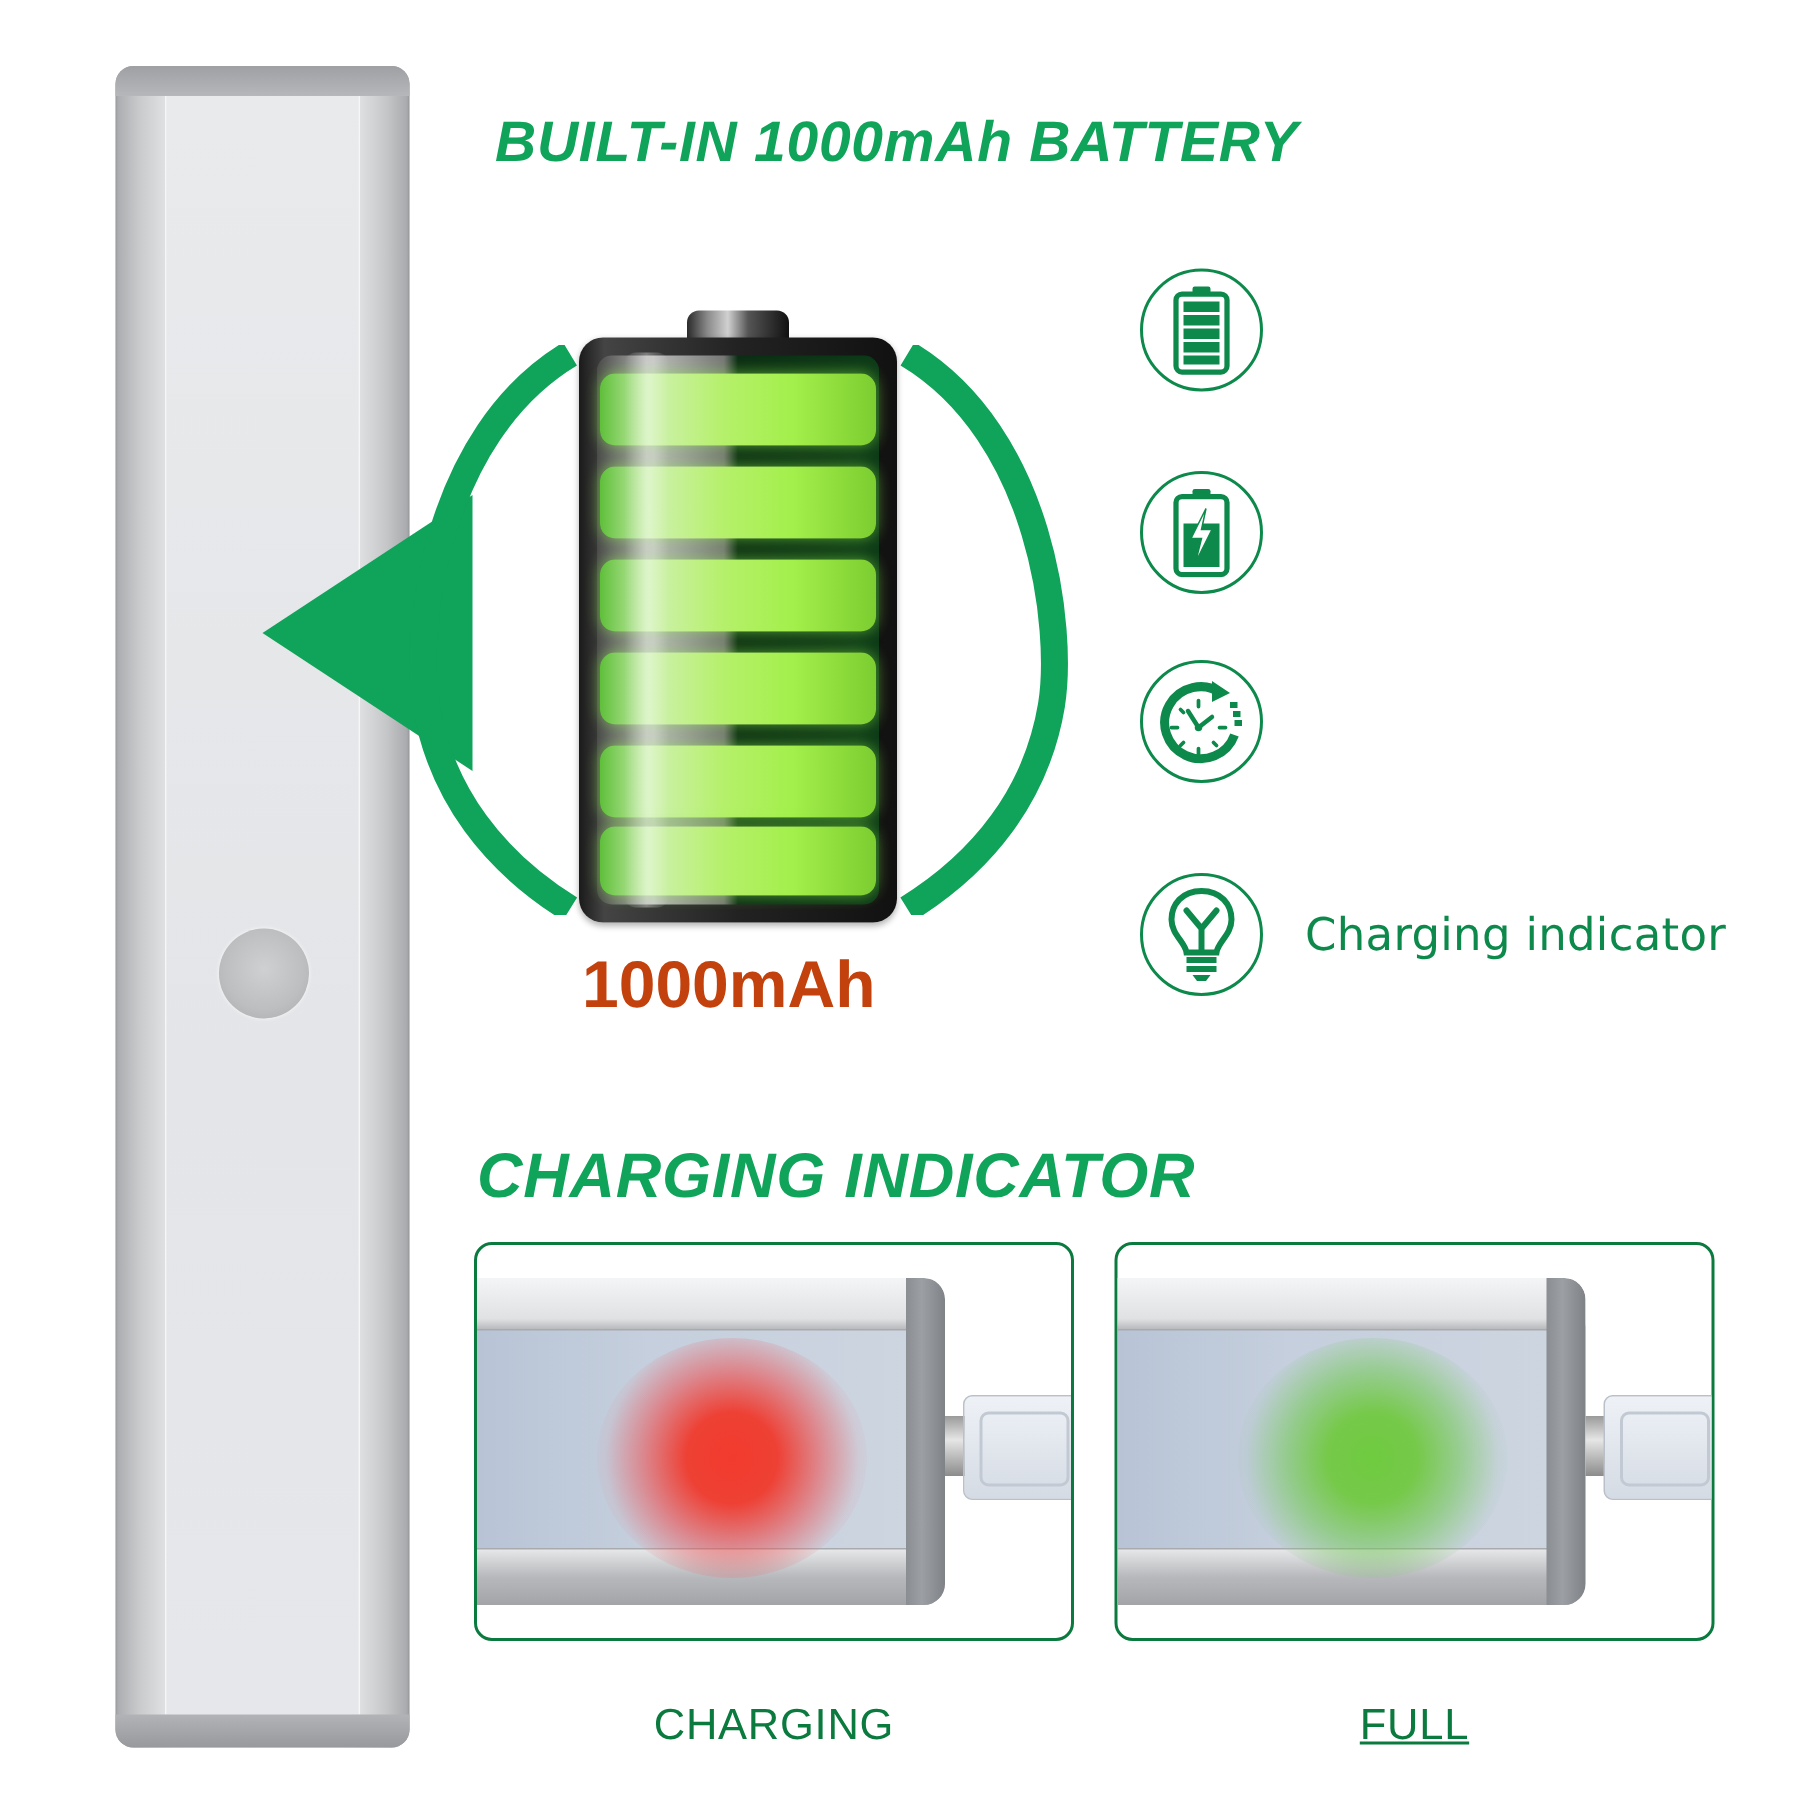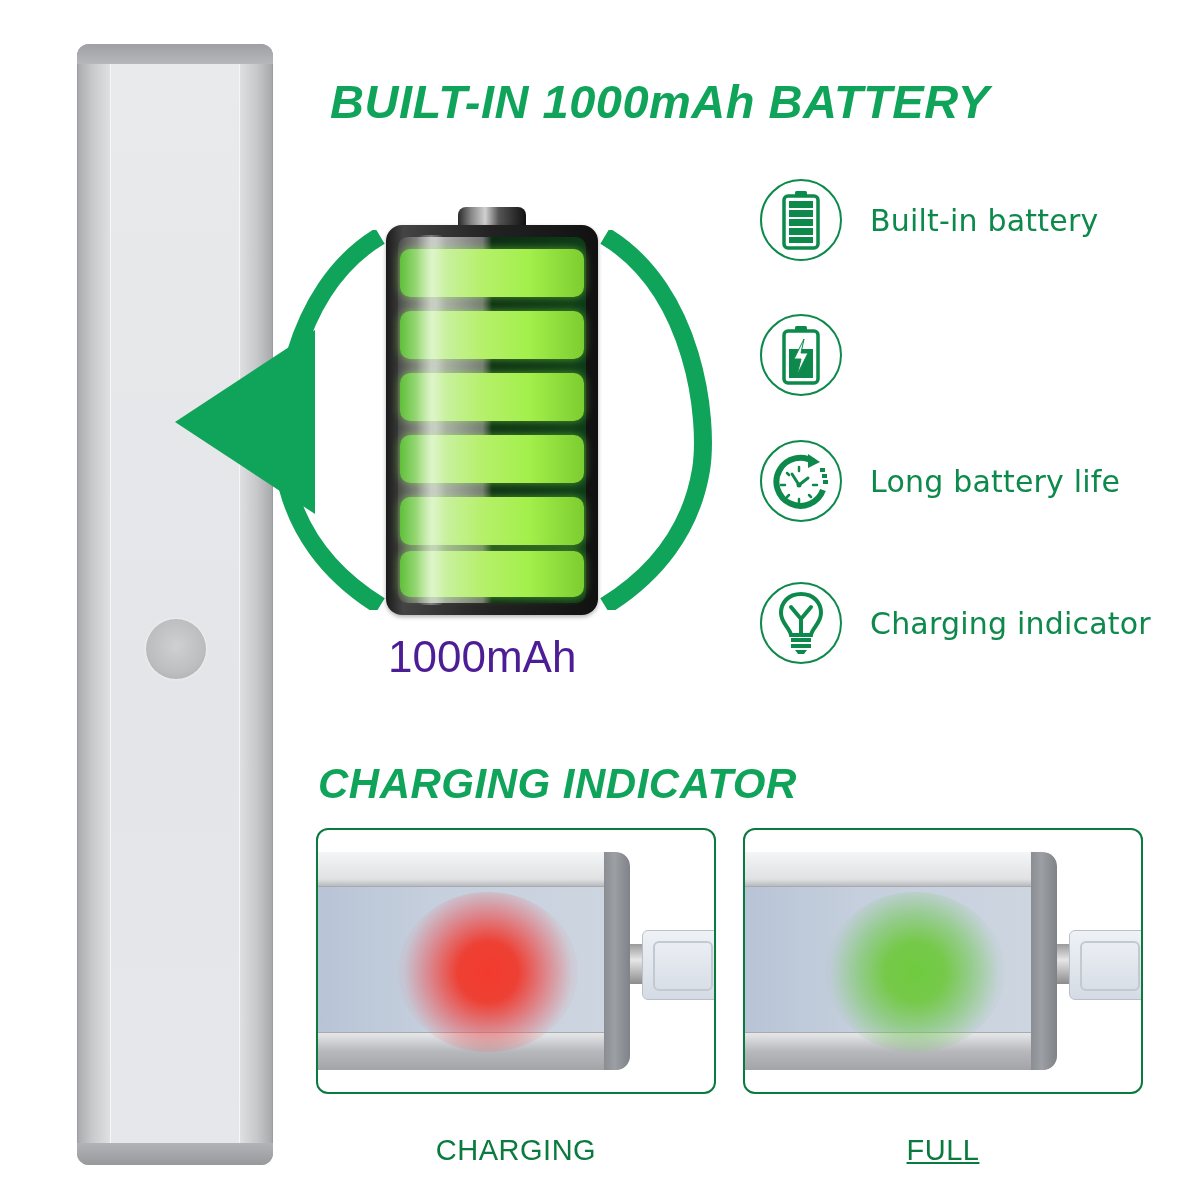--- a/index.html
+++ b/index.html
@@ -69,25 +69,25 @@
       position: absolute; left: 30px; top: 10px; width: 30px; bottom: 10px;
       background: linear-gradient(90deg, rgba(255,255,255,0.0), rgba(255,255,255,0.35), rgba(255,255,255,0));
       border-radius: 8px;
     }
 
     
     .title {
       position: absolute; color: #10a35a; font-weight: bold; font-style: italic;
       font-family: "Liberation Sans", sans-serif; letter-spacing: 0.5px;
     }
-    .title.main { left: 330px; top: 74px; font-size: 47px; }
+    .title.main { left: 330px; top: 74px; font-size: 38px; }
     .title.sub  { left: 318px; top: 760px; font-size: 42px; }
     .capacity-label {
-      position: absolute; left: 388px; top: 632px; font-size: 44px; font-weight: normal;
-      color: #4c1d95; font-family: "Liberation Sans", sans-serif;
+      position: absolute; left: 388px; top: 632px; font-size: 44px; font-weight: bold;
+      color: #c2410c; font-family: "Liberation Sans", sans-serif;
     }
 
     
     .feature { position: absolute; left: 760px; height: 90px; display: flex; align-items: center; }
     .feature .badge {
       width: 82px; height: 82px; border-radius: 50%; border: 2px solid #0d8a4b;
       display: flex; align-items: center; justify-content: center; box-sizing: border-box; flex: none;
     }
     .feature .label {
       margin-left: 28px; font-size: 30px; color: #0d8a4b;
@@ -189,21 +189,20 @@
     <svg width="40" height="60" viewBox="0 0 40 60">
       <rect x="14" y="1" width="12" height="5" rx="1.5" fill="#0d8a4b"></rect>
       <rect x="3" y="6" width="34" height="52" rx="4" fill="none" stroke="#0d8a4b" stroke-width="3.5"></rect>
       <rect x="8" y="11" width="24" height="7" fill="#0d8a4b"></rect>
       <rect x="8" y="20" width="24" height="7" fill="#0d8a4b"></rect>
       <rect x="8" y="29" width="24" height="7" fill="#0d8a4b"></rect>
       <rect x="8" y="38" width="24" height="7" fill="#0d8a4b"></rect>
       <rect x="8" y="47" width="24" height="6" fill="#0d8a4b"></rect>
     </svg>
   </div>
-  <div class="label">Built-in battery</div>
 </div>
 
 <div class="feature" style="top:310px">
   <div class="badge">
     <svg width="40" height="60" viewBox="0 0 40 60">
       <rect x="14" y="1" width="12" height="5" rx="1.5" fill="#0d8a4b"></rect>
       <rect x="3" y="6" width="34" height="52" rx="4" fill="none" stroke="#0d8a4b" stroke-width="3.5"></rect>
       <rect x="8" y="24" width="24" height="29" fill="#0d8a4b"></rect>
       <path d="M23 14 L13 34 L20 34 L16 50 L27 28 L20 28 Z" fill="#ffffff" stroke="#0d8a4b" stroke-width="1"></path>
     </svg>
@@ -216,21 +215,20 @@
       <path d="M44 12 A24 24 0 1 0 53 40" fill="none" stroke="#0d8a4b" stroke-width="6"></path>
       <path d="M38 4 L50 12 L38 18 Z" fill="#0d8a4b"></path>
       <circle cx="29" cy="35" r="2.5" fill="#0d8a4b"></circle>
       <path d="M29 35 L22 24 M29 35 L38 28" stroke="#0d8a4b" stroke-width="3" stroke-linecap="round"></path>
       <path d="M29 17 V21 M29 49 V53 M11 35 H15 M43 35 H47 M17 23 L19 25 M17 47 L19 45 M41 47 L39 45" stroke="#0d8a4b" stroke-width="2.5" stroke-linecap="round"></path>
       <rect x="50" y="18" width="5" height="4" fill="#0d8a4b"></rect>
       <rect x="52" y="24" width="5" height="4" fill="#0d8a4b"></rect>
       <rect x="53" y="30" width="5" height="4" fill="#0d8a4b"></rect>
     </svg>
   </div>
-  <div class="label">Long battery life</div>
 </div>
 
 <div class="feature" style="top:578px">
   <div class="badge">
     <svg width="48" height="64" viewBox="0 0 48 64">
       <path d="M24 3 C 11 3, 4 12, 4 22 C 4 32, 13 37, 14 44 L34 44 C 35 37, 44 32, 44 22 C 44 12, 37 3, 24 3 Z" fill="none" stroke="#0d8a4b" stroke-width="4"></path>
       <path d="M14 16 L24 28 L34 16 M24 28 V43" fill="none" stroke="#0d8a4b" stroke-width="4" stroke-linecap="round"></path>
       <rect x="14" y="47" width="20" height="4" fill="#0d8a4b"></rect>
       <rect x="14" y="53" width="20" height="4" fill="#0d8a4b"></rect>
       <path d="M18 59 H30 L27 63 H21 Z" fill="#0d8a4b"></path>

